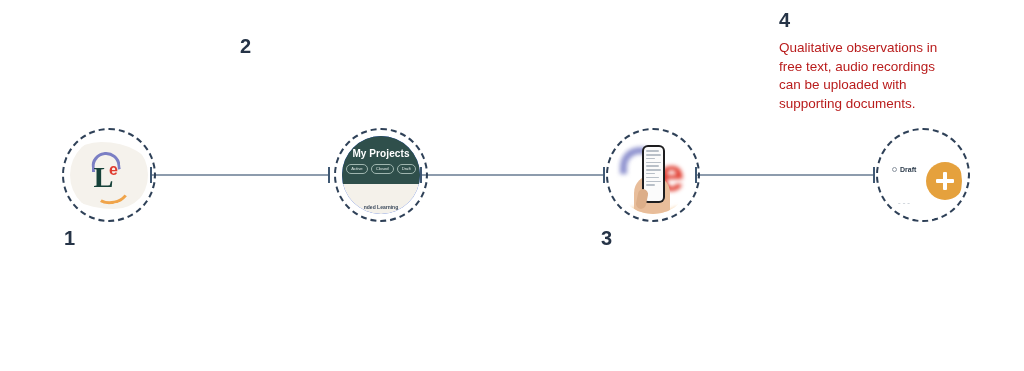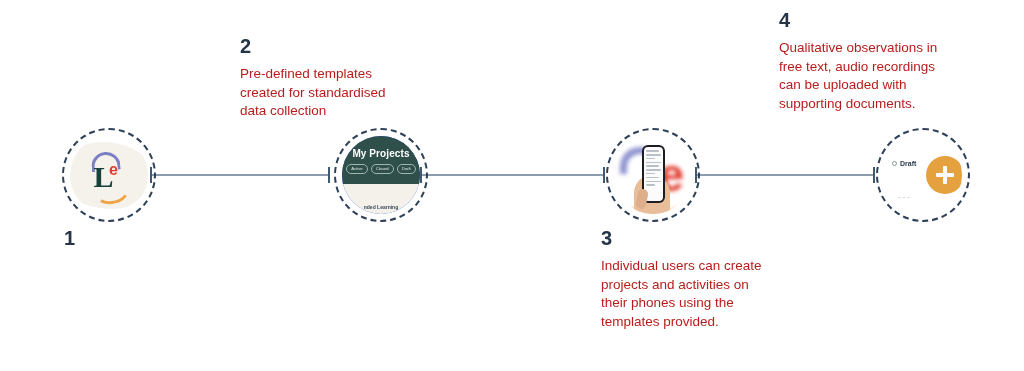--- a/index.html
+++ b/index.html
@@ -415,21 +415,21 @@
             <div class="line m"></div>
             <div class="line l"></div>
             <div class="line s"></div>
           </div>
         </div>
         <div class="thumb"></div>
       </div>
     </div>
   </div>
 
-  <div class="node" style="left:876px; top:128px;">
+  <div class="node" style="left:876px; top:128px;align-items:flex-end;">
     <div class="node-inner">
       <div class="draft-scene">
         <div class="draft-row">
           <div class="draft-dot"></div>
           <div class="draft-label">Draft</div>
         </div>
         <div class="ghost-row">ˇˇˇ</div>
         <div class="fab">
           <div class="plus-h"></div>
           <div class="plus-v"></div>
@@ -437,31 +437,24 @@
       </div>
     </div>
   </div>
 
   <div class="caption" style="left:64px; top:228px;">
     <div class="step-num">1</div>
   </div>
 
   <div class="caption" style="left:240px; top:36px;">
     <div class="step-num">2</div>
-    <div class="step-text">Pre-defined templates
-created for standardised
-data collection</div>
   </div>
 
   <div class="caption" style="left:601px; top:228px;">
     <div class="step-num">3</div>
-    <div class="step-text">Individual users can create
-projects and activities on
-their phones using the
-templates provided.</div>
   </div>
 
   <div class="caption" style="left:779px; top:10px;">
     <div class="step-num">4</div>
     <div class="step-text">Qualitative observations in
 free text, audio recordings
 can be uploaded with
 supporting documents.</div>
   </div>
 

